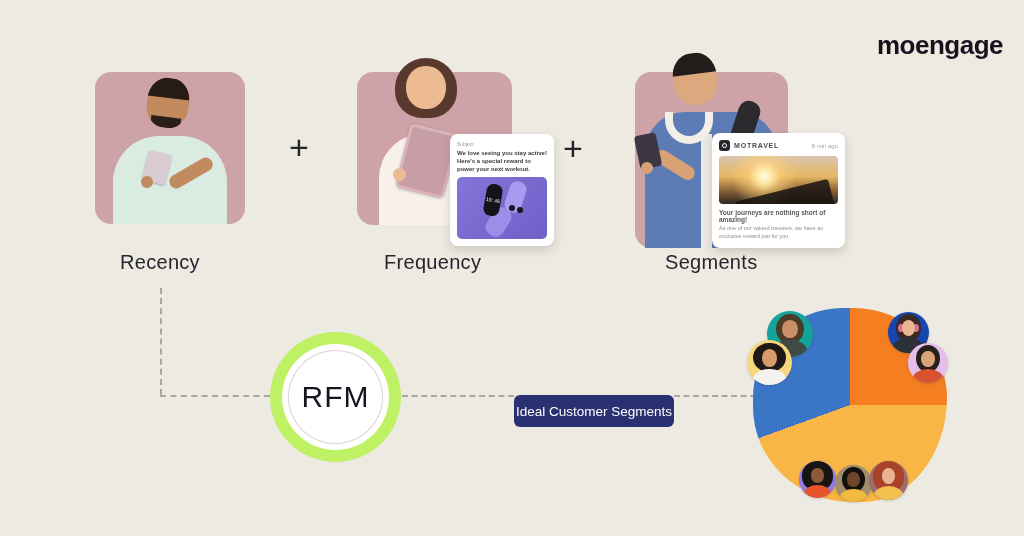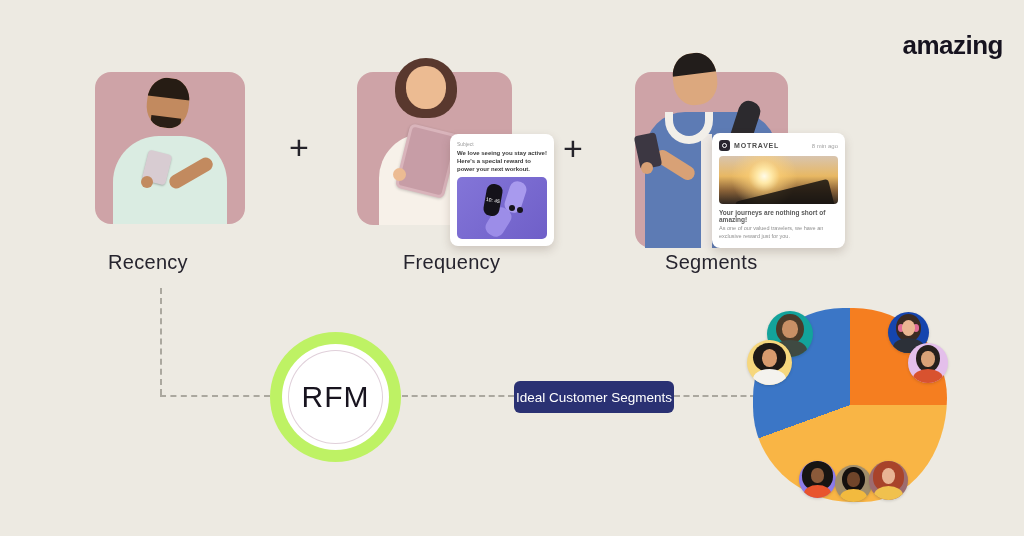--- a/index.html
+++ b/index.html
@@ -45,21 +45,21 @@
   .p3-hair  { left:0; top:0; width:100%; height:21px; background:#221D1B; border-radius:40% 40% 0 0; }
   .p3-arm   { left:18px; top:86px; width:44px; height:14px; background:#D8A176; border-radius:7px; transform:rotate(32deg); }
   .p3-phone { left:2px; top:62px; width:22px; height:34px; background:#3C3742; border-radius:4px; transform:rotate(-12deg); }
   .p3-hand  { left:6px; top:90px; width:12px; height:12px; background:#D8A176; border-radius:50%; }
   
   .plus { position:absolute; font-size:34px; font-weight:300; color:#25232A; }
   .plus1 { left:289px; top:128px; }
   .plus2 { left:563px; top:129px; }
   
   .pillar-label { position:absolute; top:251px; font-size:20px; font-weight:500; color:#26242E; letter-spacing:0.3px; }
-  .lab1 { left:108px; } .lab2 { left:384px;margin-left:19px; } .lab3 { left:665px; }
+  .lab1 { left:120px; } .lab2 { left:384px; } .lab3 { left:665px; }
   
   .card { position:absolute; background:#fff; border-radius:8px; box-shadow:0 4px 10px rgba(90,70,60,.22); }
   .card-head { display:flex; align-items:center; gap:4px; }
   .app-icon { width:11px; height:11px; border-radius:3px; display:flex; align-items:center; justify-content:center; color:#fff; font-size:7px; font-weight:bold; flex:0 0 auto; }
   .app-name { font-size:7px; font-weight:bold; color:#4C4C4C; letter-spacing:0.8px; }
   .card-time { margin-left:auto; font-size:6px; color:#A3A3A3; }
   .card-title { font-size:8px; font-weight:500; color:#4E4E4E; margin-top:5px; }
   .card-body { font-size:6px; color:#8F8F8F; margin-top:2px; line-height:1.45; }
   
   .dineup { left:157px; top:180px; width:148px; padding:7px 9px 8px; }
@@ -92,21 +92,21 @@
   .dv1 { left:160px; top:288px; height:107px; }
   .dh1 { left:160px; top:395px; width:110px; }
   .dh2 { left:402px; top:395px; width:112px; }
   .dh3 { left:674px; top:395px; width:82px; }
   
   .rfm-outer { position:absolute; left:270px; top:332px; width:131px; height:130px; background:#bef264; border-radius:50%; }
   .rfm-inner { position:absolute; inset:12px; background:#fff; border-radius:50%; display:flex; align-items:center; justify-content:center; }
   .rfm-thin  { position:absolute; inset:6px; border:1.5px solid #E0D0DA; border-radius:50%; }
   .rfm-text  { font-size:30px; font-weight:500; color:#18141F; letter-spacing:1px; }
   
-  .segments-btn { position:absolute; left:514px; top:381px; width:160px; height:32px; border:none; border-radius:6px; color:#fff; font-size:13.5px; font-family:"Liberation Sans",sans-serif; cursor:pointer; }
+  .segments-btn { position:absolute; left:514px; top:395px; width:160px; height:32px; border:none; border-radius:6px; color:#fff; font-size:13.5px; font-family:"Liberation Sans",sans-serif; cursor:pointer; }
   
   .pie { position:absolute; left:753px; top:308px; width:194px; height:194px; border-radius:49% 51% 46% 54% / 49% 49% 57% 52%; }
   .av { position:absolute; border-radius:50%; overflow:hidden; box-shadow:0 1px 3px rgba(0,0,0,.15); }
   .av div { position:absolute; }
   .av .hair  { left:20%; top:6%;  width:60%; height:66%; border-radius:50%; }
   .av .curly { left:9%;  top:1%;  width:82%; height:80%; border-radius:48%; }
   .av .face  { left:33%; top:19%; width:34%; height:40%; border-radius:48%; }
   .av .shirt { left:13%; bottom:-10%; width:74%; height:46%; border-radius:50% 50% 20% 20%; }
   .av .ear-l, .av .ear-r { top:30%; width:16%; height:20%; background:#E06A96; border-radius:50%; }
   .av .ear-l { left:24%; } .av .ear-r { right:24%; }
@@ -123,21 +123,21 @@
   .av6 { left:835px; top:465px; width:37px; height:37px; background:#A18E6C; }
   .av6 .hair { background:#14100E; } .av6 .face { background:#70452A; } .av6 .shirt { background:#F2BA3E; }
   .av7 { left:869px; top:461px; width:39px; height:39px; background:#9D6C6F; }
   .av7 .curly { background:#A8432A; } .av7 .face { background:#E9B494; } .av7 .shirt { background:#F0C14E; }
 </style>
 </head>
 <body>
 
 <div class="canvas">
 
-  <div class="logo">amazing</div>
+  <div class="logo">moengage</div>
 
   <div class="photo-square sq1"></div>
   <div class="person p1">
     <div class="p1-shirt"></div>
     <div class="p1-arm"></div>
     <div class="p1-head">
       <div class="p1-hair"></div>
       <div class="p1-beard"></div>
     </div>
     <div class="p1-phone"></div>

